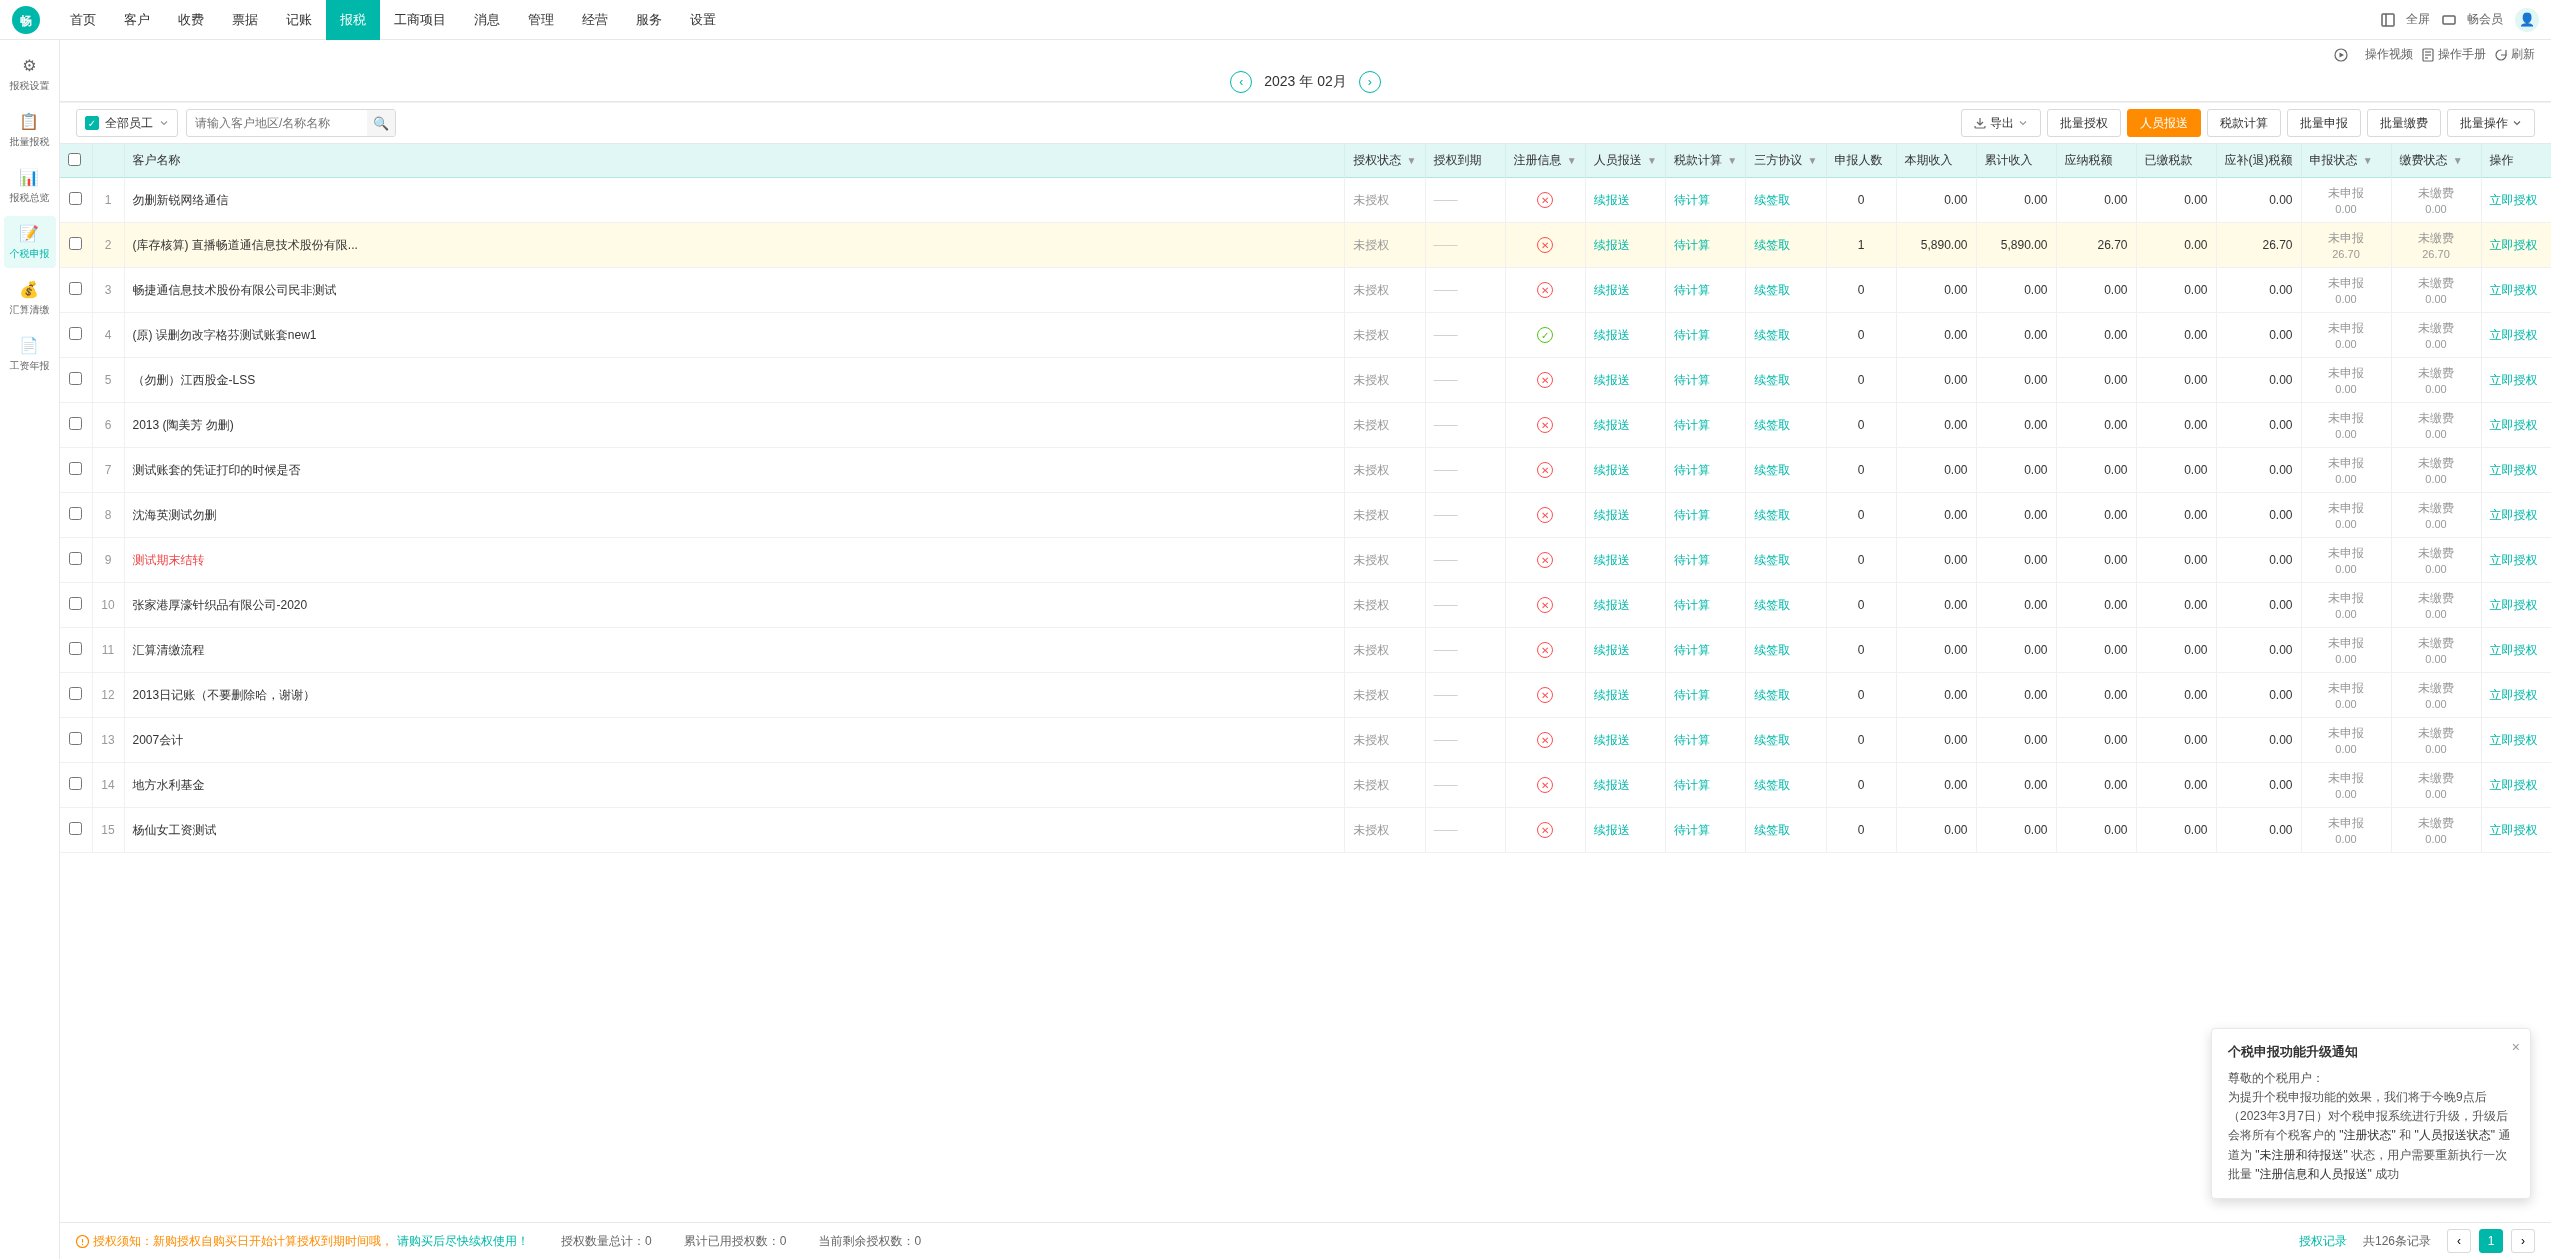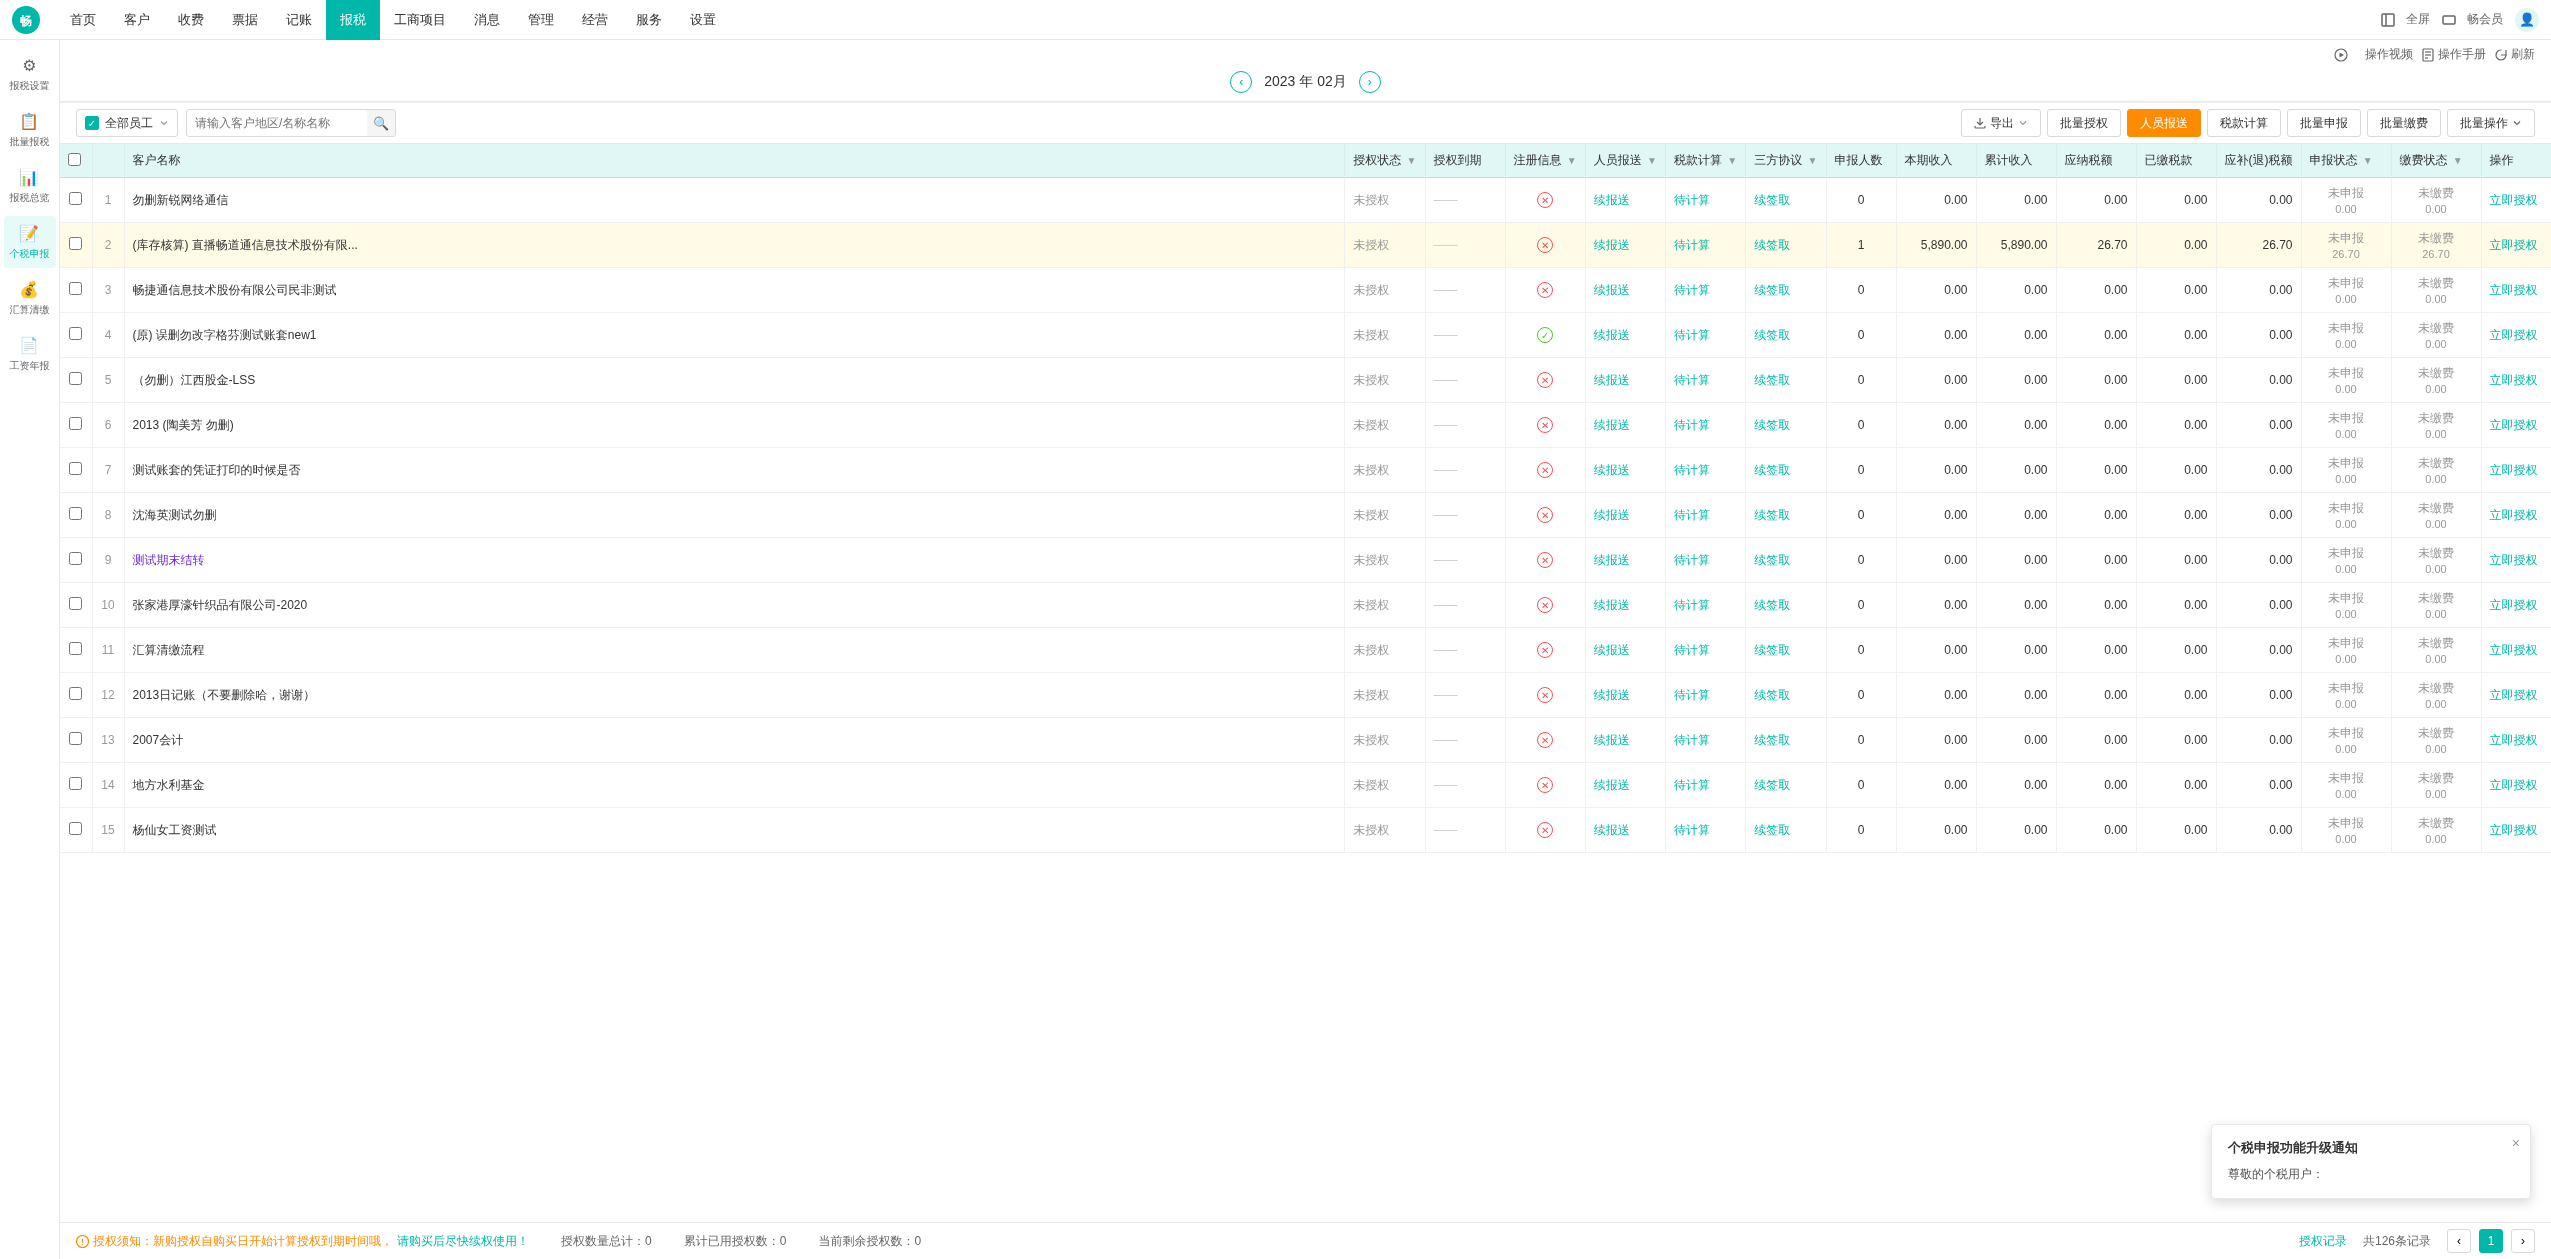--- a/index.html
+++ b/index.html
@@ -802,21 +802,21 @@
                 <div class="two-line-cell">
                   <span style="color:#999;">未缴费</span>
                   <span>0.00</span>
                 </div>
               </td>
               <td><a class="link-btn">立即授权</a></td>
             </tr>
             <tr>
               <td class="checkbox-cell"><input type="checkbox" style="accent-color: rgb(0, 184, 169);"></td>
               <td class="num-cell">9</td>
-              <td title="测试期末结转" style="color: #6d28d9; max-width: 200px; overflow: hidden; text-overflow: ellipsis; white-space: nowrap;">测试期末结转</td>
+              <td title="测试期末结转" style="color: #ef4444; max-width: 200px; overflow: hidden; text-overflow: ellipsis; white-space: nowrap;">测试期末结转</td>
               <td><span class="status-unauth">未授权</span></td>
               <td style="color: rgb(204, 204, 204);">——</td>
               <td style="text-align: center;"><span class="icon-circle-x">✕</span></td>
               <td><a class="link-btn">续报送</a></td>
               <td><a class="link-btn">待计算</a></td>
               <td><a class="link-btn">续签取</a></td>
               <td style="text-align: center;">0</td>
               <td style="text-align: right;">0.00</td>
               <td style="text-align: right;">0.00</td>
               <td style="text-align: right;">0.00</td>
@@ -1047,14 +1047,25 @@
     </div>
 
   </div>
 </div>
 
 <div class="notification-popup">
   <div class="notif-title">个税申报功能升级通知</div>
   <span class="notif-close">×</span>
   <div class="notif-body">
     <div style="">尊敬的个税用户：</div>
+    <div>
+      <span>为提升个税申报功能的效果，我们将于今晚9点后（2023年3月7日）对个税申报系统进行升级，升级后会将所有个税客户的</span>
+      <span class="notif-highlight">"注册状态"</span>
+      <span>和</span>
+      <span class="notif-highlight">"人员报送状态"</span>
+      <span>通道为</span>
+      <span class="notif-highlight">"未注册和待报送"</span>
+      <span>状态，用户需要重新执行一次批量</span>
+      <span class="notif-highlight">"注册信息和人员报送"</span>
+      <span>成功</span>
+    </div>
   </div>
 </div>
 
 </body></html>

